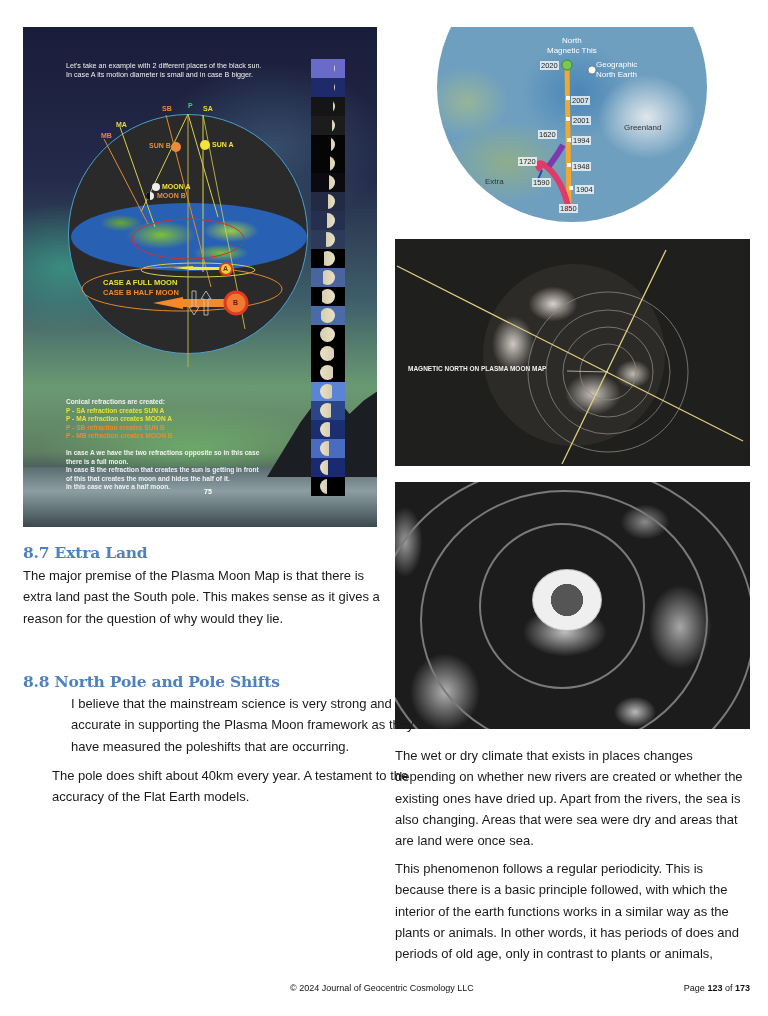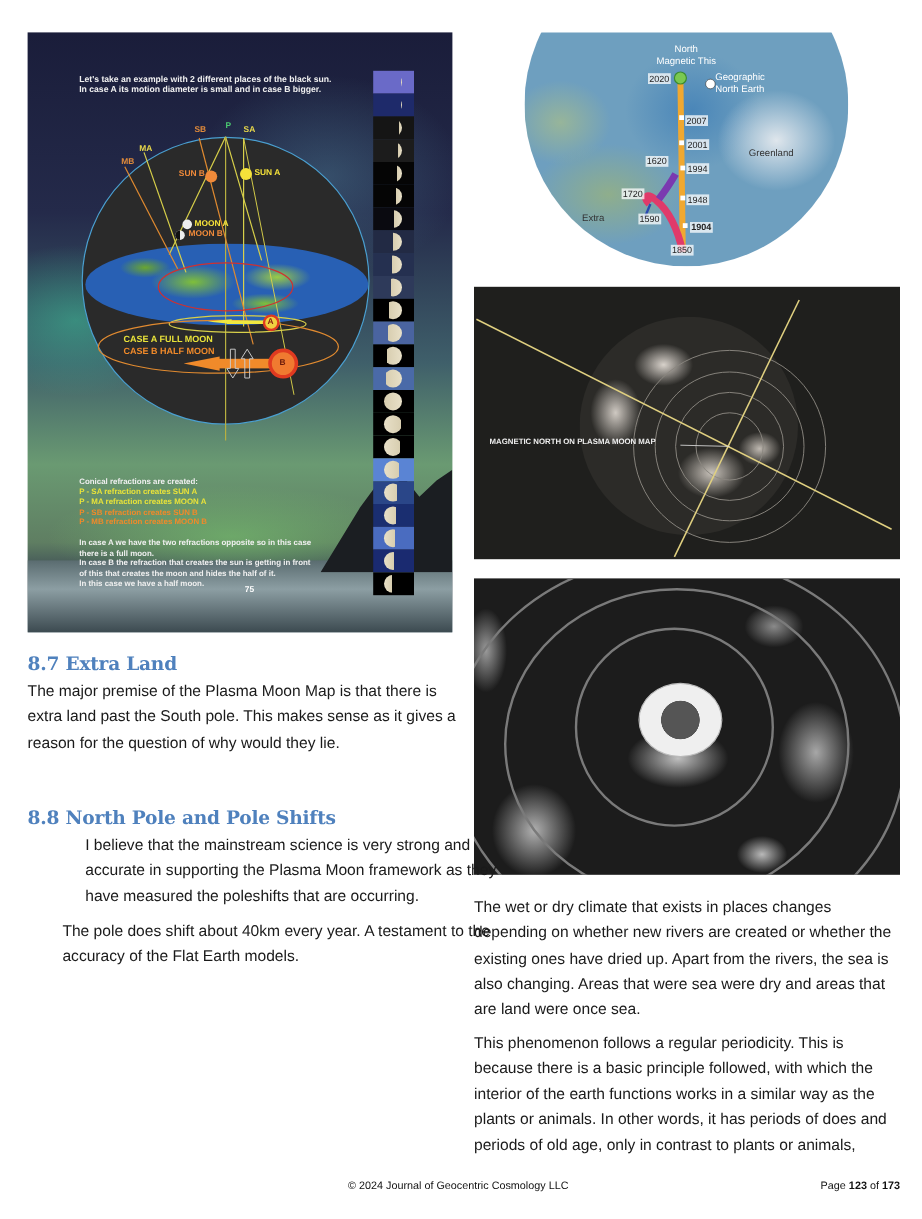--- a/index.html
+++ b/index.html
@@ -19,21 +19,21 @@
   }
   #fig-left .sea {
     position: absolute; left: 0; right: 0; bottom: 0; height: 60px;
     background: linear-gradient(180deg, #5a6c70, #8c9ea3 40%, #3c4a50);
   }
   #fig-left .mountain {
     position: absolute; right: 0; bottom: 50px; width: 110px; height: 90px;
     background: #1b1e22;
     clip-path: polygon(0 100%, 20% 60%, 30% 40%, 42% 20%, 50% 35%, 62% 10%, 75% 30%, 88% 15%, 100% 5%, 100% 100%);
   }
-  #fig-left .intro { position: absolute; left: 43px; top: 34px; font-size: 7.2px; font-weight: bold; color: #f0f0f0; line-height: 9px; }
+  #fig-left .intro { position: absolute; left: 43px; top: 34px; font-size: 7.2px; font-weight: normal; color: #f0f0f0; line-height: 9px; }
   #fig-left .dome {
     position: absolute; left: 45px; top: 87px; width: 240px; height: 240px;
     border-radius: 50%; background: #2a2a2a; border: 1.5px solid #4a9fd0; overflow: hidden;
   }
   #fig-left .disc {
     position: absolute; left: 48px; top: 176px; width: 236px; height: 68px; border-radius: 50%;
     background:
       radial-gradient(ellipse 50px 20px at 90px 32px, #7fbf3a, transparent 70%),
       radial-gradient(ellipse 40px 16px at 160px 28px, #9acb46, transparent 70%),
       radial-gradient(ellipse 30px 12px at 50px 20px, #6aa630, transparent 70%),
@@ -297,21 +297,21 @@
     <div>Geographic</div>
     <div>North Earth</div>
   </div>
   <span class="green" style="left:187px;top:96px;">Greenland</span>
   <span class="canada" style="left:48px;top:150px;">Extra</span>
   <span class="yr" style="left:103px;top:34px;">2020</span>
   <span class="yr" style="left:134px;top:69px;">2007</span>
   <span class="yr" style="left:135px;top:89px;">2001</span>
   <span class="yr" style="left:135px;top:109px;">1994</span>
   <span class="yr" style="left:135px;top:135px;">1948</span>
-  <span class="yr" style="left:138px;top:158px;font-weight:bold;">1904</span>
+  <span class="yr" style="left:138px;top:158px;">1904</span>
   <span class="yr" style="left:122px;top:177px;">1850</span>
   <span class="yr" style="left:101px;top:103px;">1620</span>
   <span class="yr" style="left:81px;top:130px;">1720</span>
   <span class="yr" style="left:95px;top:151px;">1590</span>
 </div>
 
 <div class="fig" id="fig-magnetic">
   <div class="moon"></div>
   <svg width="355" height="227" style="position:absolute;left:0;top:0;">
     <circle cx="213" cy="133" r="28" fill="none" stroke="#8a8680" stroke-width="0.8"></circle>

